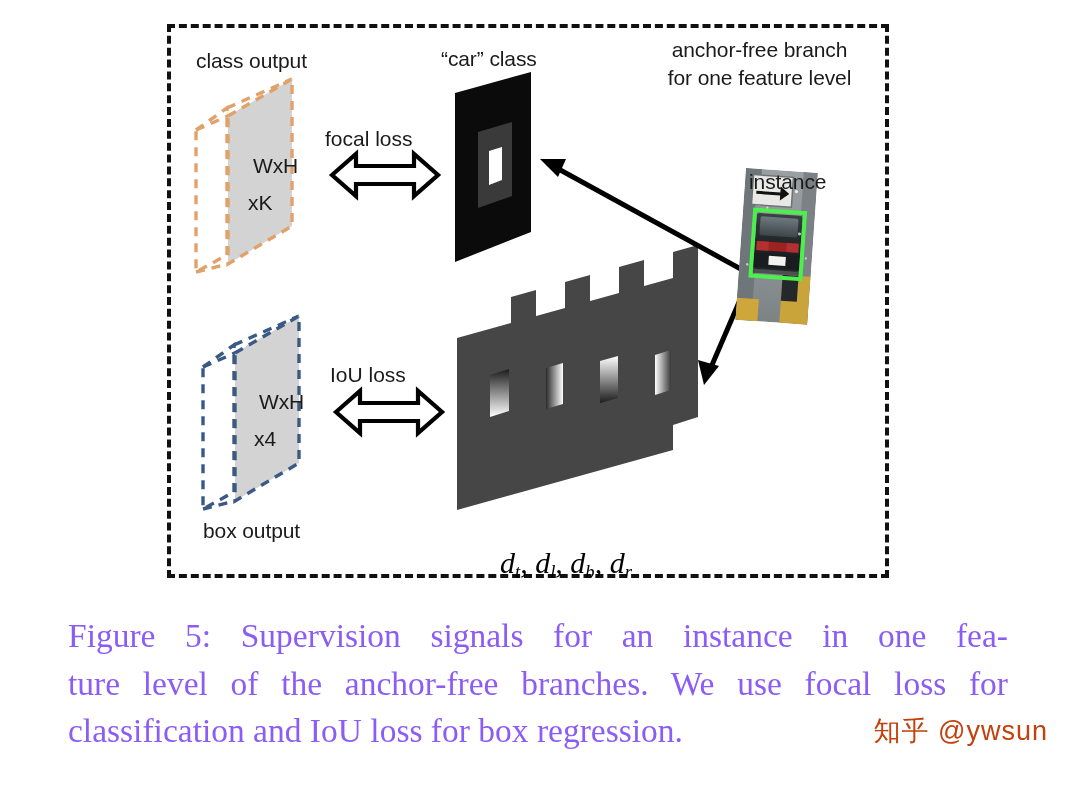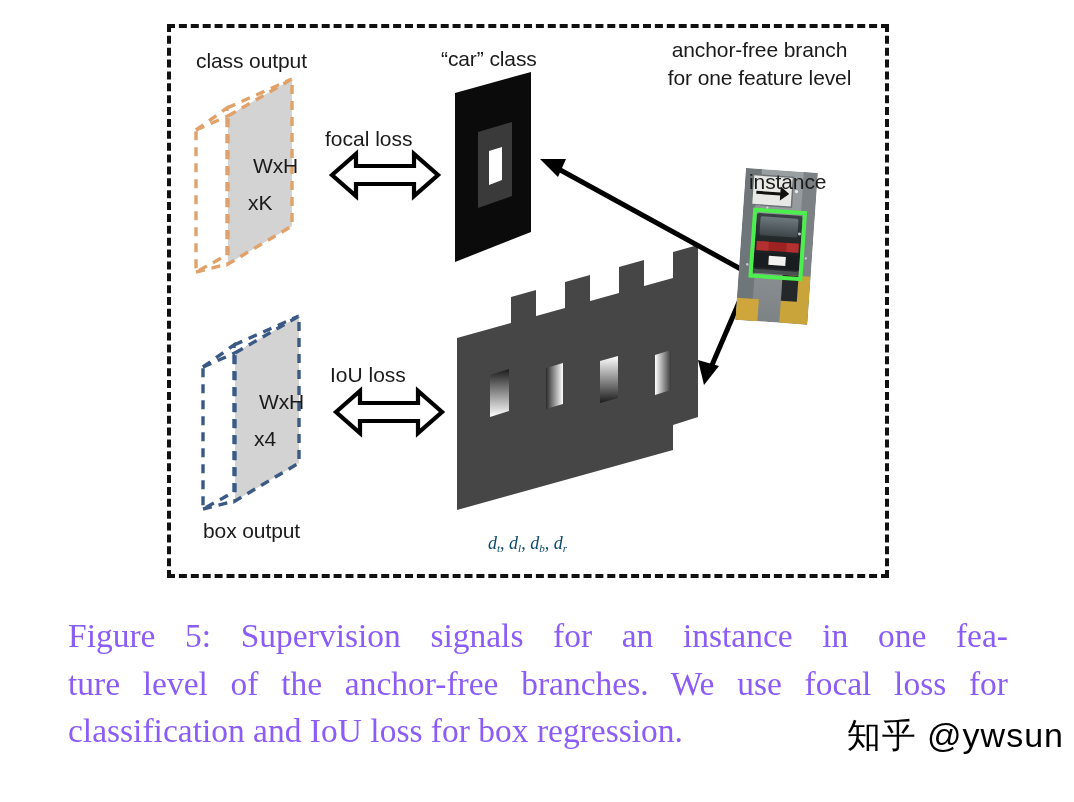--- a/index.html
+++ b/index.html
@@ -49,22 +49,22 @@
   .lbl-branch       { left: 637px; top: 36px; text-align: center; width: 245px; line-height: 1.33;}
   .lbl-instance     { left: 749px; top: 130px; margin-top: 39px; }
   .lbl-box-output   { left: 203px; top: 518px; text-align: right; }
 
   .lbl-dmaps {
     position: absolute;
     left: 470px;
     top: 512px;
     font-family: "Liberation Serif", serif;
     font-style: italic;
-    font-size: 18px;
-    color: #0c4a6e;
+    font-size: 30px;
+    color: #000000;
     white-space: pre;
   }
   .lbl-dmaps sub {
     font-size: 0.62em;
     font-style: italic;
     vertical-align: -0.28em;
   }
 
   .loss-label {
     position: absolute;
@@ -99,25 +99,25 @@
   }
   .caption .cap-line { display: block; }
   .caption .cap-line.j {
     text-align: justify;
     text-align-last: justify;
   }
 
   
   .watermark {
     position: absolute;
-    right: 10px;
+    right: 26px;
     top: 713px;
     font-family: "Liberation Sans", sans-serif;
-    font-size: 34px;
-    color: #000000;
+    font-size: 27px;
+    color: #c2410c;
     letter-spacing: 1px;
     white-space: pre;
   }
 </style>
 </head>
 <body>
 
 <div id="figure-root">
 
   <div class="dashed-frame"></div>

